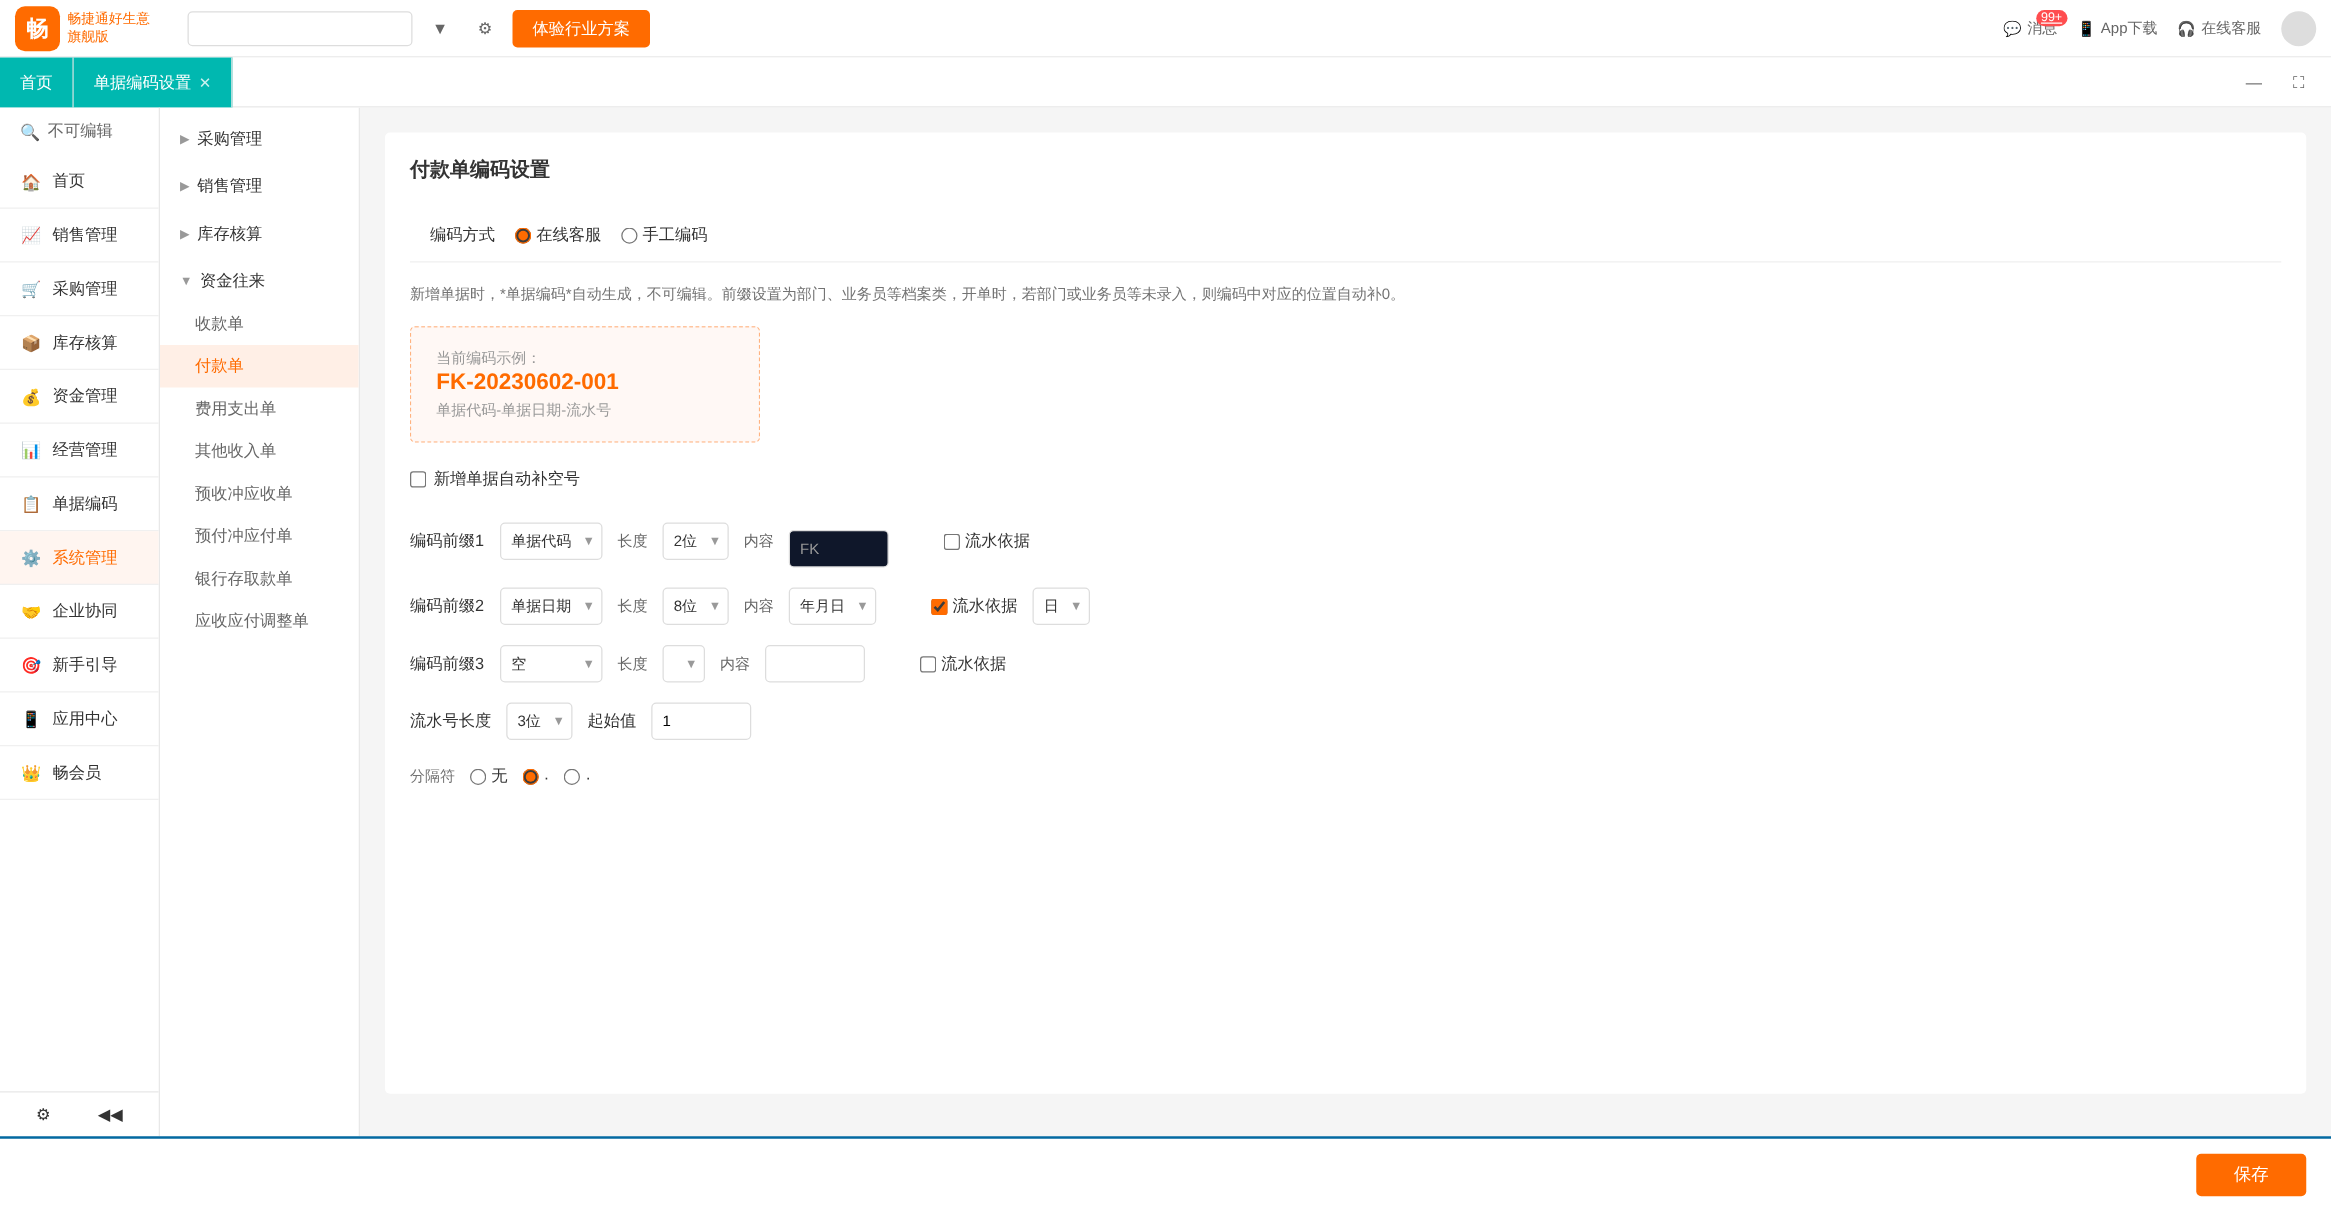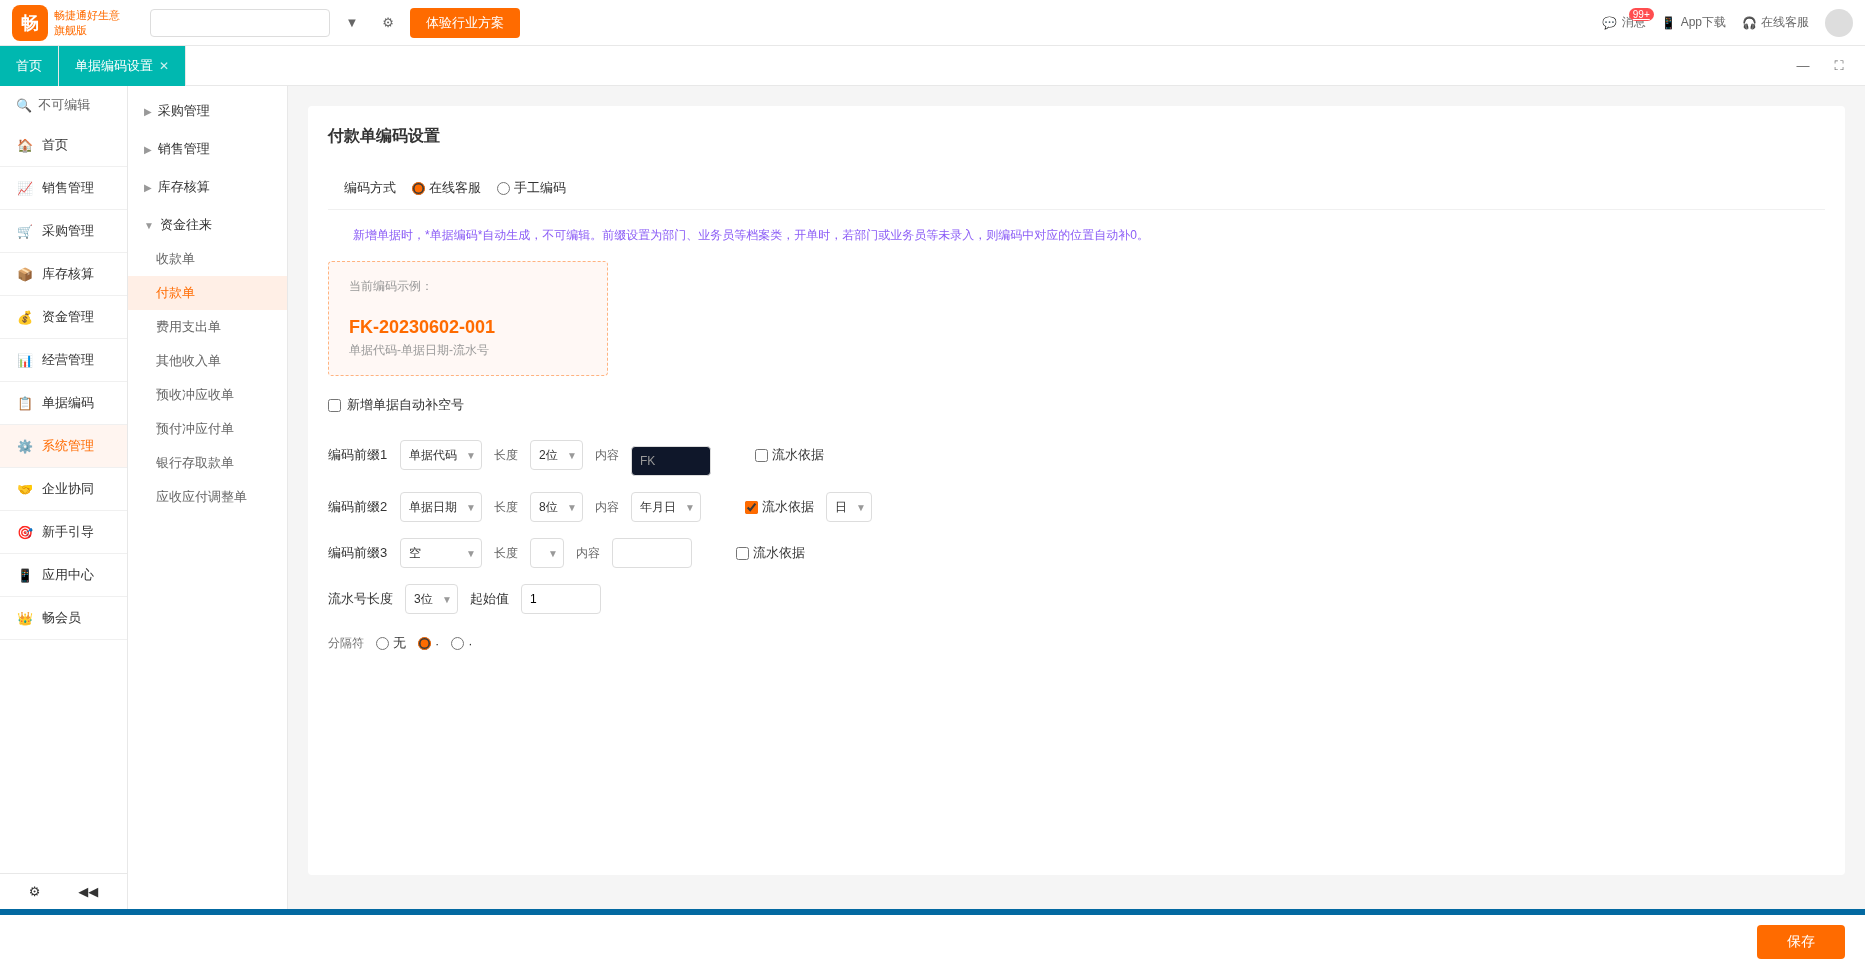--- a/index.html
+++ b/index.html
@@ -54,25 +54,25 @@
     .page-title { font-size: 16px; font-weight: 600; color: #333; margin-bottom: 20px; }
 
     
     .coding-mode { display: flex; align-items: center; gap: 16px; padding: 12px 16px; border-bottom: 1px solid #f0f0f0; margin-bottom: 16px; }
     .coding-mode-label { font-size: 13px; color: #333; }
     .radio-group { display: flex; align-items: center; gap: 16px; }
     .radio-item { display: flex; align-items: center; gap: 4px; font-size: 13px; color: #333; cursor: pointer; }
     .radio-input { accent-color: #ff6b00; }
 
     
-    .info-text { font-size: 12px; color: #8b5cf6; padding: 0 0 16px 0; line-height: 1.6; margin-left: 25px; }
+    .info-text { font-size: 12px; color: #737373; padding: 0 0 16px 0; line-height: 1.6; }
 
     
     .code-preview { border: 1px dashed #ffb380; background: #fff8f5; border-radius: 4px; padding: 16px 20px; margin-bottom: 20px; display: inline-block; min-width: 280px; }
-    .code-preview-label { font-size: 12px; color: #999; margin-bottom: 22px; }
+    .code-preview-label { font-size: 12px; color: #999; margin-bottom: 0; }
     .code-preview-value { font-size: 18px; font-weight: 600; color: #ff6b00; }
     .code-preview-desc { font-size: 12px; color: #999; margin-top: 4px; }
 
     
     .checkbox-row { display: flex; align-items: center; gap: 6px; margin-bottom: 20px; font-size: 13px; color: #333; }
 
     
     .form-row { display: flex; align-items: center; gap: 12px; margin-bottom: 16px; }
     .form-label { font-size: 13px; color: #333; min-width: 60px; }
     .form-input { height: 30px; border: 1px solid #ddd; border-radius: 4px; padding: 0 8px; font-size: 12px; color: #333; background: #fff; min-width: 80px; display: flex; align-items: center; }
@@ -89,21 +89,21 @@
     .serial-row { display: flex; align-items: center; gap: 12px; margin-bottom: 20px; }
     .serial-label { font-size: 13px; color: #333; }
     .serial-input { height: 30px; border: 1px solid #ddd; border-radius: 4px; padding: 0 8px; font-size: 12px; width: 80px; }
 
     
     .sep-row { display: flex; align-items: center; gap: 12px; margin-bottom: 20px; }
     .sep-label { font-size: 12px; color: #737373; }
     .sep-radio-group { display: flex; align-items: center; gap: 12px; }
 
     
-    .bottom-bar { height: 60px; background: #fff; border-top: 6px solid #0369a1; display: flex; align-items: center; justify-content: flex-end; padding: 0 20px; flex-shrink: 0; }
+    .bottom-bar { height: 60px; background: #fff; border-top: 2px solid #0369a1; display: flex; align-items: center; justify-content: flex-end; padding: 0 20px; flex-shrink: 0; }
     .save-btn { background: #ff6b00; color: white; border: none; border-radius: 4px; padding: 8px 30px; font-size: 14px; cursor: pointer; }
   </style>
 </head>
 <body>
 
 <div class="topbar">
   <div class="topbar-logo">
     <div class="logo-icon">畅</div>
     <div class="logo-text">
       <div>畅捷通好生意</div>

